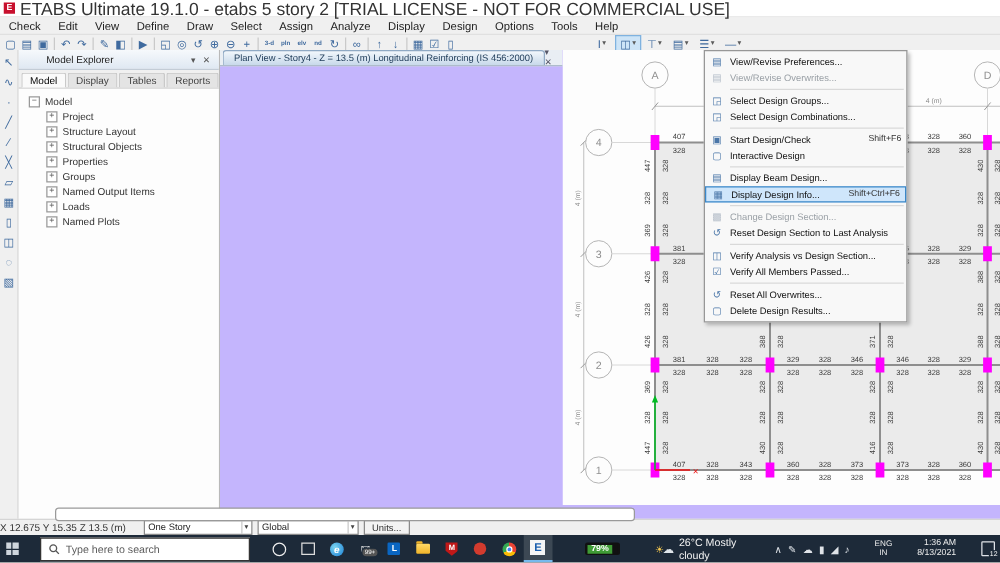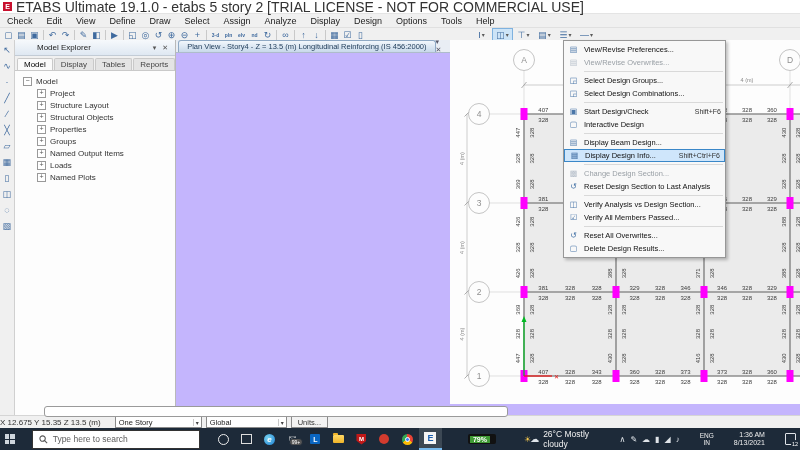--- a/index.html
+++ b/index.html
@@ -53,21 +53,21 @@
   .mrow.dis .lb,.mrow.dis .sc{color:#9aa0a6;}
   .mrow.dis .ic{color:#b5bec9;}
   .mrow.hl{background:#cfe6fb;border:1px solid #3a87c8;height:11px;}
   .msep{height:1px;background:#d9d9d9;margin:2px 2px 2px 20px;}
   
   .floatbox{position:absolute;left:44px;top:406px;width:462px;height:9px;background:#fff;border:1px solid #9a9a9a;border-radius:3px;z-index:5;}
   
   .statusbar{position:absolute;left:0;bottom:22px;width:800px;height:12px;background:#f0f0f0;border-top:1px solid #d5d5d5;display:flex;align-items:center;font-size:8px;color:#333;}
   .statusbar .lefttxt{padding-left:6px;flex:1;}
   .coords{padding-right:14px;}
-  .combo{width:82px;height:10px;background:#fff;border:1px solid #8a8a8a;display:flex;align-items:center;font-size:7.5px;padding-left:3px;margin-right:4px;color:#222;}
+  .combo{width:82px;height:10px;background:#fff;border:1px solid #8a8a8a;display:flex;font-size:7.5px;padding-left:3px;margin-right:4px;color:#222;}
   .combo .arr{margin-left:auto;font-size:6px;color:#444;border-left:1px solid #c9c9c9;padding:0 2px;}
   .ubtn{height:10px;border:1px solid #8a8a8a;background:#f3f3f3;font-size:7.5px;display:flex;align-items:center;padding:0 6px;margin-right:6px;}
   
   .taskbar{position:absolute;left:0;bottom:0;width:800px;height:22px;background:#1d2a39;display:flex;align-items:center;color:#e8e8e8;gap:12px;}
   .startbtn{width:26px;height:22px;display:flex;align-items:center;justify-content:center;}
   .winlogo{width:10px;height:10px;display:grid;grid-template-columns:4.5px 4.5px;grid-template-rows:4.5px 4.5px;gap:1px;}
   .winlogo i{background:#cfd6dd;}
   .searchbox{width:212px;height:17px;background:#fff;display:flex;align-items:center;gap:5px;padding-left:6px;color:#5c5c5c;font-size:8.5px;border:1px solid #333;}
   .appicons{display:flex;align-items:center;height:22px;}
   .appbtn{width:23px;height:22px;display:flex;align-items:center;justify-content:center;position:relative;}

